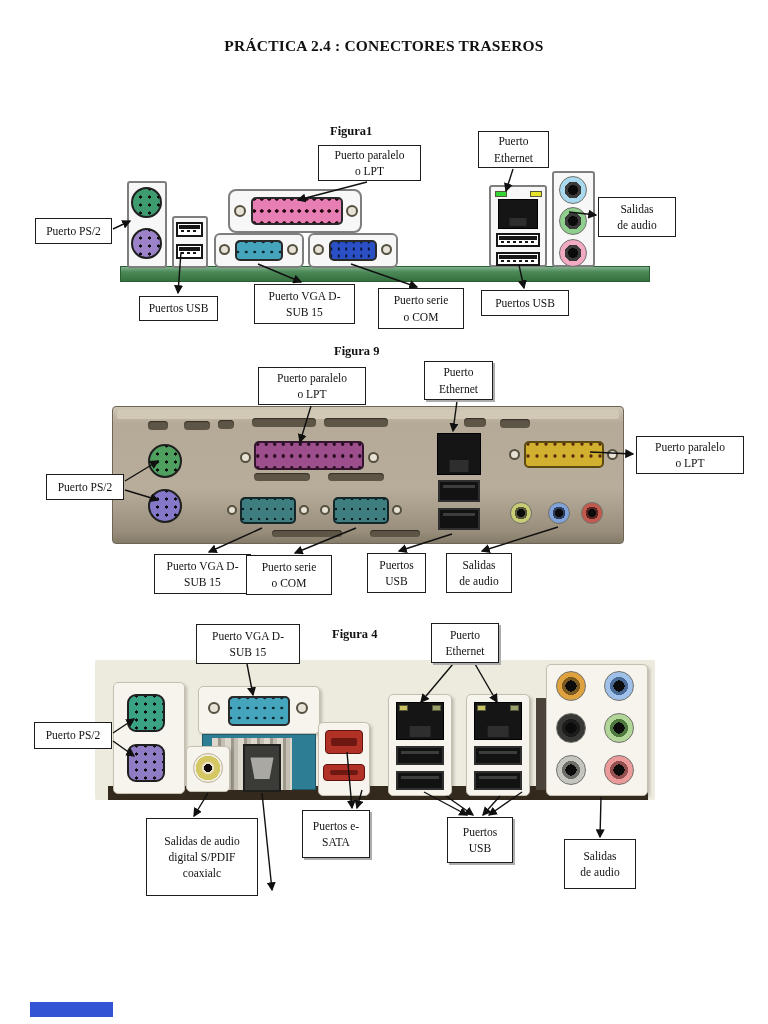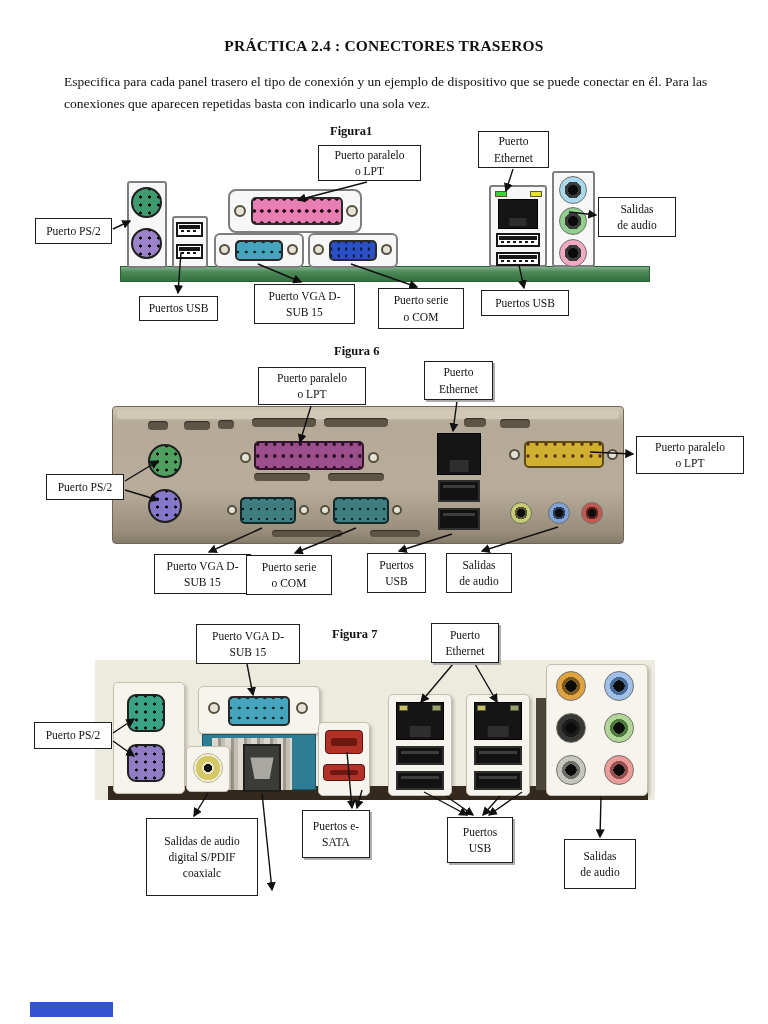--- a/index.html
+++ b/index.html
@@ -62,21 +62,20 @@
   .arrows{position:absolute;left:0;top:0;width:768px;height:1024px;z-index:5;pointer-events:none;}
   .arrows line{stroke:#101010;stroke-width:1.4;}
   .bluebar{position:absolute;left:30px;top:1002px;width:83px;height:15px;background:#3253D4;}
 </style>
 </head>
 <body>
 
 <div class="page">
 
   <div class="title">PRÁCTICA 2.4 : CONECTORES TRASEROS</div>
-  <div class="intro">Especifica para cada panel trasero el tipo de conexión y un ejemplo de dispositivo que se puede conectar en él. Para las conexiones que aparecen repetidas basta con indicarlo una sola vez.</div>
 
   <div class="figcap" style="left:330px;top:124px;width:120px">Figura1</div>
 
   <div class="pcb" style="left:120px;top:266px;width:530px;height:16px"></div>
 
   <div class="blk" style="left:127px;top:181px;width:40px;height:87px"></div>
   <div class="ps2c" style="left:131px;top:187px;width:31px;height:31px;background-color:#3E9B70"></div>
   <div class="ps2c" style="left:131px;top:228px;width:31px;height:31px;background-color:#9B82C9"></div>
 
   <div class="blk" style="left:172px;top:216px;width:36px;height:52px"></div>
@@ -117,21 +116,21 @@
   <div class="lbl" style="left:35px;top:218px;width:77px;height:26px">Puerto PS/2</div>
   <div class="lbl" style="left:598px;top:197px;width:78px;height:40px">Salidas
 de audio</div>
   <div class="lbl" style="left:139px;top:296px;width:79px;height:25px">Puertos USB</div>
   <div class="lbl" style="left:254px;top:284px;width:101px;height:40px">Puerto VGA D-
 SUB 15</div>
   <div class="lbl" style="left:378px;top:288px;width:86px;height:41px">Puerto serie
 o COM</div>
   <div class="lbl" style="left:481px;top:290px;width:88px;height:26px">Puertos USB</div>
 
-  <div class="figcap" style="left:334px;top:344px;width:100px">Figura 6</div>
+  <div class="figcap" style="left:334px;top:344px;width:100px">Figura 9</div>
 
   <div class="shield2" style="left:112px;top:406px;width:512px;height:138px"></div>
   <div class="abs" style="left:117px;top:410px;width:502px;height:9px;background:#d2c8b6;border-radius:3px"></div>
   <div class="slot" style="left:148px;top:421px;width:20px;height:9px"></div>
   <div class="slot" style="left:184px;top:421px;width:26px;height:9px"></div>
   <div class="slot" style="left:218px;top:420px;width:16px;height:9px"></div>
   <div class="slot" style="left:252px;top:418px;width:64px;height:9px"></div>
   <div class="slot" style="left:324px;top:418px;width:64px;height:9px"></div>
   <div class="slot" style="left:464px;top:418px;width:22px;height:9px"></div>
   <div class="slot" style="left:500px;top:419px;width:30px;height:9px"></div>
@@ -175,21 +174,21 @@
   <div class="lbl" style="left:46px;top:474px;width:78px;height:26px">Puerto PS/2</div>
   <div class="lbl" style="left:154px;top:554px;width:97px;height:40px">Puerto VGA D-
 SUB 15</div>
   <div class="lbl" style="left:246px;top:555px;width:86px;height:40px">Puerto serie
 o COM</div>
   <div class="lbl" style="left:367px;top:553px;width:59px;height:40px">Puertos
 USB</div>
   <div class="lbl" style="left:446px;top:553px;width:66px;height:40px">Salidas
 de audio</div>
 
-  <div class="figcap" style="left:332px;top:627px;width:120px">Figura 7</div>
+  <div class="figcap" style="left:332px;top:627px;width:120px">Figura 4</div>
 
   <div class="abs" style="left:95px;top:660px;width:560px;height:140px;background:#edeade;border-radius:2px"></div>
   <div class="abs" style="left:108px;top:786px;width:540px;height:14px;background:#33291d"></div>
   <div class="abs" style="left:536px;top:698px;width:12px;height:92px;background:#4a443a"></div>
 
   <div class="wblk3" style="left:113px;top:682px;width:72px;height:112px"></div>
   <div class="ps2c ps2sq" style="left:127px;top:694px;width:38px;height:38px;background-color:#3aa385"></div>
   <div class="ps2c ps2sq" style="left:127px;top:744px;width:38px;height:38px;background-color:#8f7cc4"></div>
 
   <div class="wblk3" style="left:198px;top:686px;width:122px;height:48px"></div>

